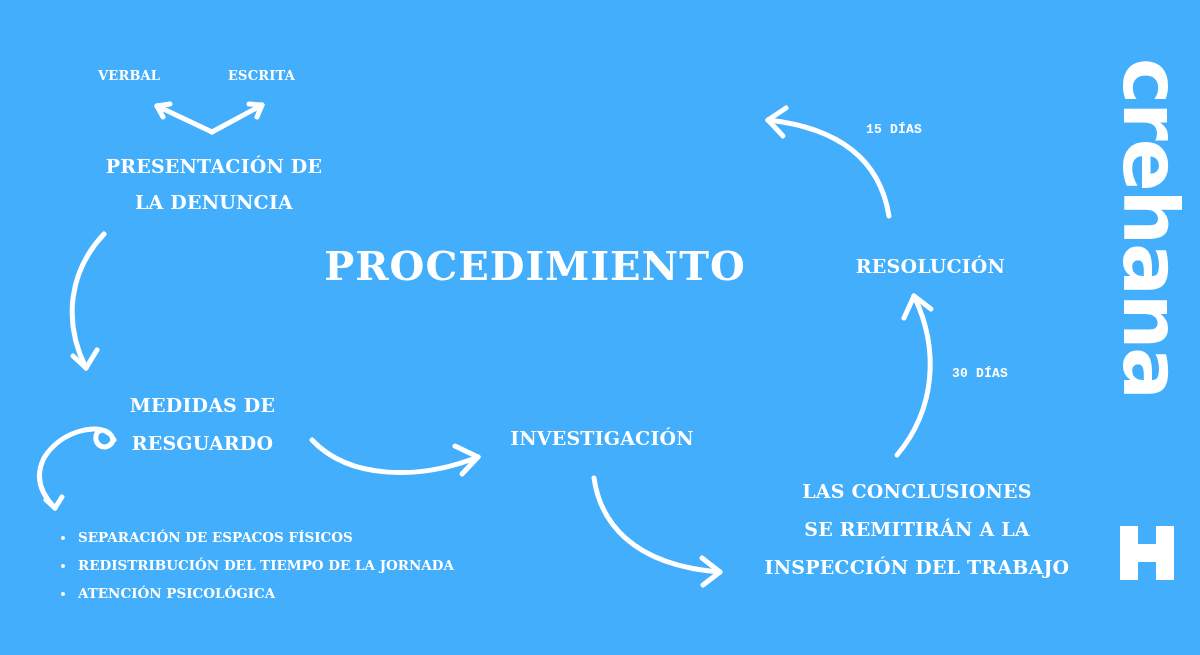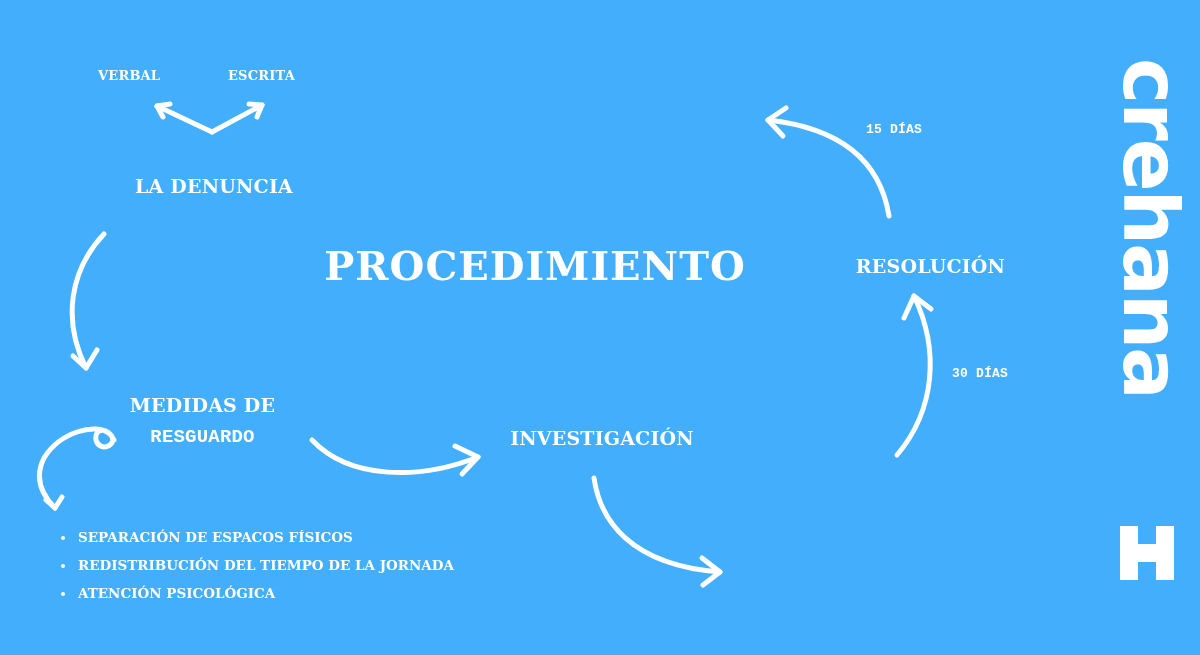--- a/index.html
+++ b/index.html
@@ -67,36 +67,42 @@
   </svg>
 
   <div class="t title" style="left:295px; top:232px; width:480px;">
     <div>PROCEDIMIENTO</div>
   </div>
 
   <div class="t small" style="left:98px; top:68px;">VERBAL</div>
   <div class="t small" style="left:228px; top:68px;">ESCRITA</div>
 
   <div class="t node" style="left:85px; top:150px; width:258px;">
-    <div style="margin-top:20px;">LA DENUNCIA</div>
+    <div>PRESENTACIÓN DE</div>
+    <div style="margin-top:4px;">LA DENUNCIA</div>
   </div>
 
   <div class="t node" style="left:110px; top:389px; width:185px;">
     <div>MEDIDAS DE</div>
-    <div style="font-family:Liberation Mono, monospace;">RESGUARDO</div>
+    <div style="margin-top:6px;">RESGUARDO</div>
   </div>
 
   <ul class="measures">
     <li>SEPARACIÓN DE ESPACOS FÍSICOS</li>
     <li>REDISTRIBUCIÓN DEL TIEMPO DE LA JORNADA</li>
     <li>ATENCIÓN PSICOLÓGICA</li>
   </ul>
 
   <div class="t node" style="left:492px; top:422px; width:220px;">INVESTIGACIÓN</div>
 
+  <div class="t node" style="left:742px; top:475px; width:350px;">
+    <div>LAS CONCLUSIONES</div>
+    <div style="margin-top:6px;">SE REMITIRÁN A LA</div>
+    <div style="margin-top:6px;">INSPECCIÓN DEL TRABAJO</div>
+  </div>
 
   <div class="t days" style="left:952px; top:366px;">30 DÍAS</div>
 
   <div class="t node" style="left:838px; top:250px; width:185px;">RESOLUCIÓN</div>
 
   <div class="t days" style="left:866px; top:122px;">15 DÍAS</div>
 
 
   <svg class="brand" viewBox="0 0 70 545" fill="#ffffff">
     <text x="0" y="0" transform="translate(12,0) rotate(90)" font-family="DejaVu Sans, sans-serif" font-weight="bold" font-size="78" letter-spacing="-2">crehana</text>

